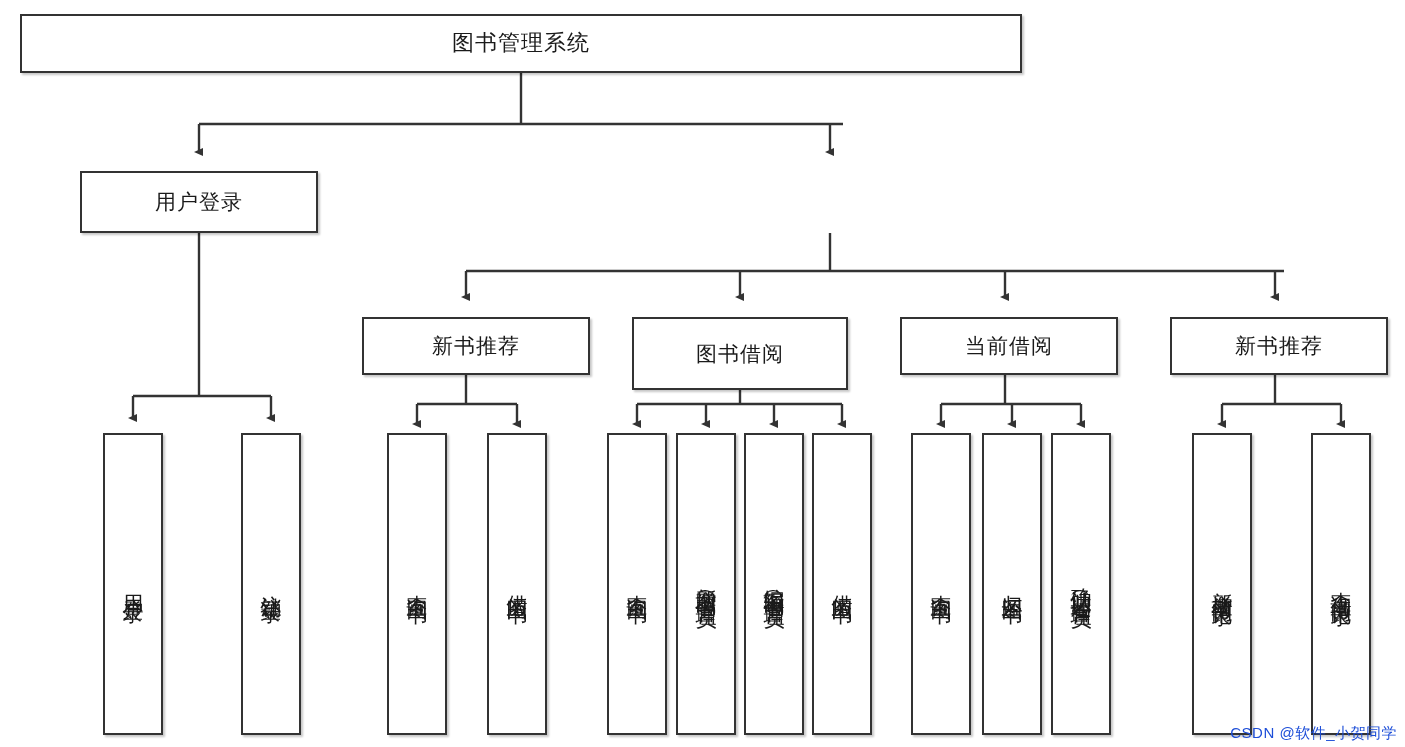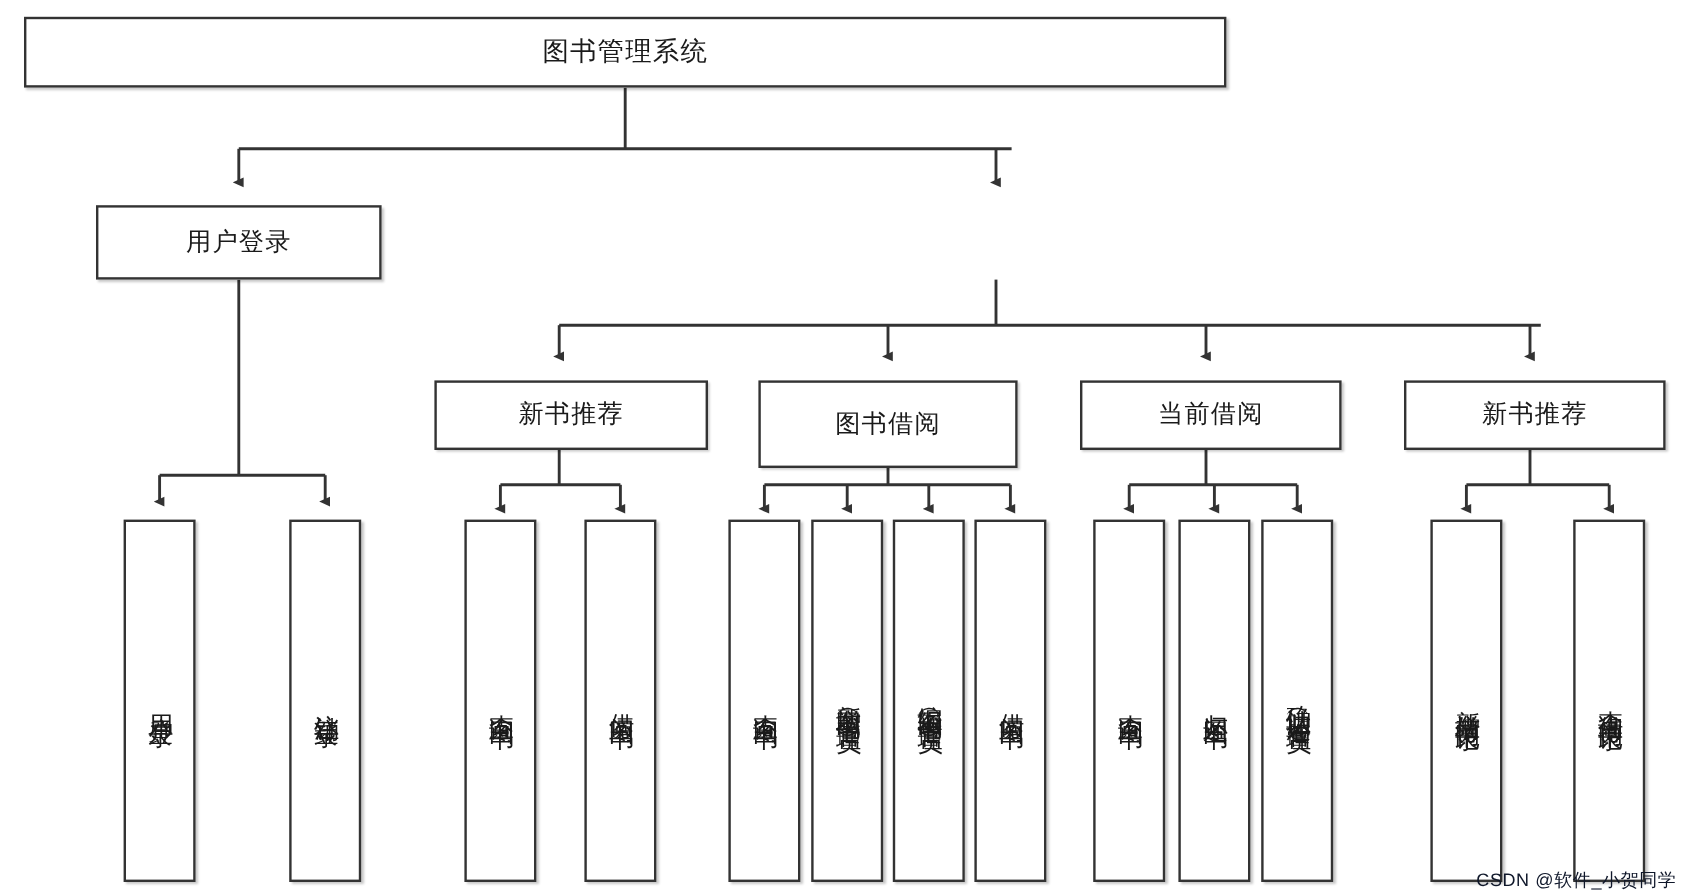--- a/index.html
+++ b/index.html
@@ -49,21 +49,21 @@
     font-size:21px;
     letter-spacing:3px;
     line-height:1.15;
     white-space:nowrap;
   }
   #watermark{
     position:absolute;
     right:8px;
     bottom:4px;
     font-size:15px;
-    color:#0f172a;
+    color:#1d4ed8;
     white-space:nowrap;
     letter-spacing:0.5px;
   }
 </style>
 </head>
 <body>
 
 <div id="canvas">
 
   <svg id="wires" viewBox="0 0 1405 747">

